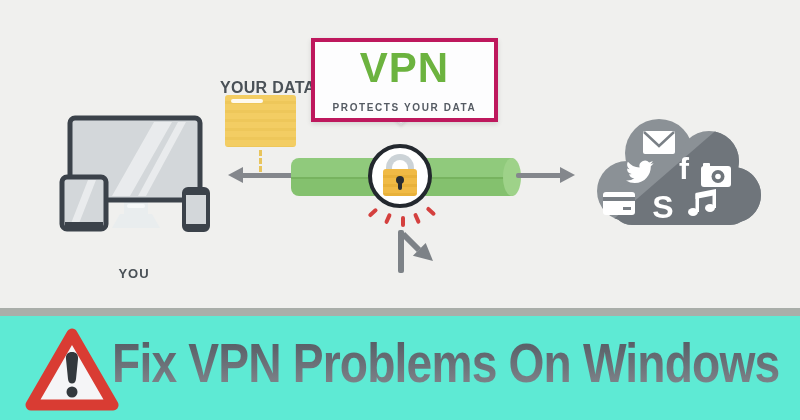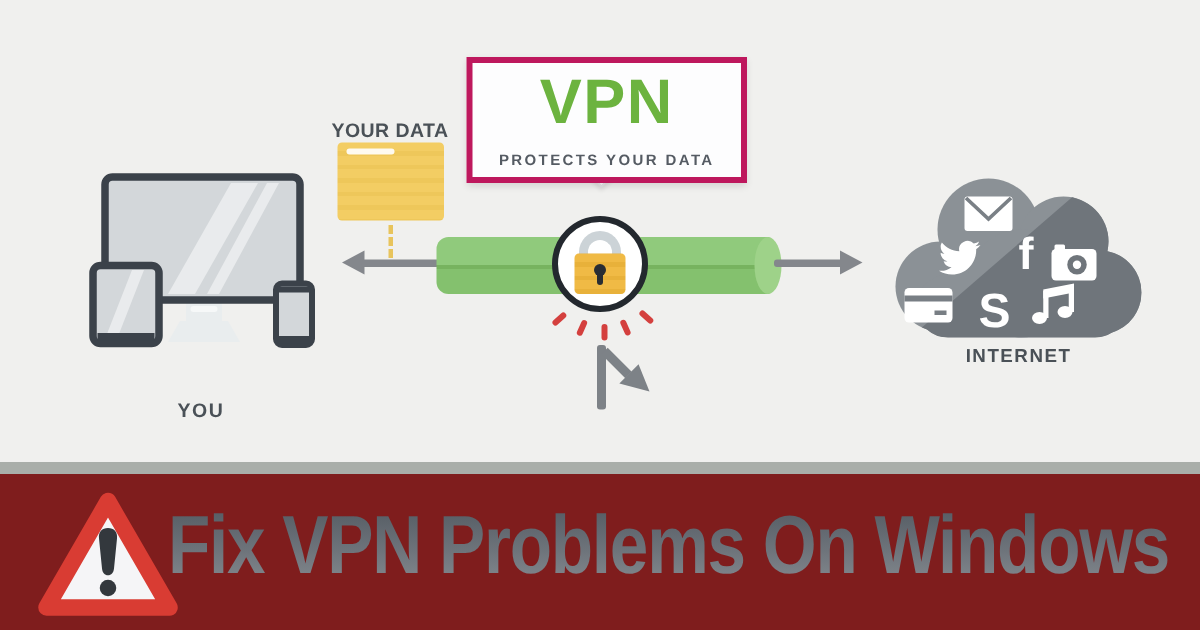--- a/index.html
+++ b/index.html
@@ -12,21 +12,21 @@
   .hero{position:absolute;left:0;top:0;width:800px;height:308px;background:#f0f0ee;}
 
   .devices-svg{position:absolute;left:54px;top:112px;}
   .you-label{
     position:absolute;left:54px;top:230px;width:160px;text-align:center;
     font-size:13px;font-weight:bold;color:#4a5157;letter-spacing:1px;margin-top:36px;
   }
 
   .your-data-label{
     position:absolute;left:220px;top:79px;width:80px;text-align:center;
-    font-size:13px;font-weight:bold;color:#4a5157;letter-spacing:.3px;white-space:nowrap;
+    font-size:16px;font-weight:bold;color:#4a5157;letter-spacing:.3px;white-space:nowrap;
   }
   .note-card{
     position:absolute;left:225px;top:95px;width:71px;height:52px;border-radius:3px;
     background:repeating-linear-gradient(180deg,#f3cd63 0 6px,#eec75a 6px 9px);
   }
   .note-tab{position:absolute;left:6px;top:4px;width:32px;height:4px;background:rgba(255,255,255,.9);border-radius:2px;}
   .note-dash{position:absolute;left:259px;top:150px;height:22px;width:0;border-left:3px dashed #e8c45c;}
 
   
   .vpn-bubble{
@@ -81,21 +81,21 @@
 
   
   .cloud-svg{position:absolute;left:593px;top:107px;}
   .internet-label{
     position:absolute;left:593px;top:230px;width:172px;text-align:center;
     font-size:12.5px;font-weight:bold;color:#4a5157;letter-spacing:1px;
   }
 
   
   .divider{position:absolute;left:0;top:308px;width:800px;height:8px;background:#a9aea9;}
-  .banner{position:absolute;left:0;top:316px;width:800px;height:104px;background:#7f1d1d;}
+  .banner{position:absolute;left:0;top:316px;width:800px;height:104px;background:#5eead4;}
   .warn-svg{position:absolute;left:24px;top:6px;}
   .banner-title{
     position:absolute;left:112px;top:20px;white-space:nowrap;
     font-size:55px;line-height:1;font-weight:bold;letter-spacing:-1px;
     transform:scaleX(.84);transform-origin:left center;
     color:#6a7077;
   }
   @supports (-webkit-background-clip:text){
     .banner-title{
       background:linear-gradient(180deg,#535a62 0%,#6d737a 55%,#84898f 100%);
@@ -231,21 +231,20 @@
       <text x="70" y="111" font-size="32" font-weight="bold" fill="#ffffff" text-anchor="middle" font-family="Liberation Sans, DejaVu Sans, sans-serif">S</text>
 
       <g fill="#ffffff">
         <polygon points="102.5,86 123,82 123,88 102.5,92"></polygon>
         <rect x="102.5" y="87" width="3.5" height="18"></rect>
         <rect x="119.5" y="83" width="3.5" height="18"></rect>
         <ellipse cx="100" cy="105" rx="5" ry="4"></ellipse>
         <ellipse cx="117" cy="101" rx="5" ry="4"></ellipse>
       </g>
     </svg>
-    <div class="internet-label">INTERNET</div>
   </div>
 
   <div class="divider"></div>
 
   <div class="banner">
     <svg class="warn-svg" width="96" height="96" viewBox="0 0 96 96">
       <polygon points="48,12 89,83 7,83" fill="#f5f5f7" stroke="#d93c33" stroke-width="11" stroke-linejoin="round"></polygon>
       <path d="M48,30 c4,0 6.5,2.5 6,7 l-2,20 c-.3,3 -1.8,4.5 -4,4.5 c-2.2,0 -3.7,-1.5 -4,-4.5 l-2,-20 c-.5,-4.5 2,-7 6,-7 z" fill="#33383d"></path>
       <circle cx="48" cy="70" r="5.5" fill="#33383d"></circle>
     </svg>

